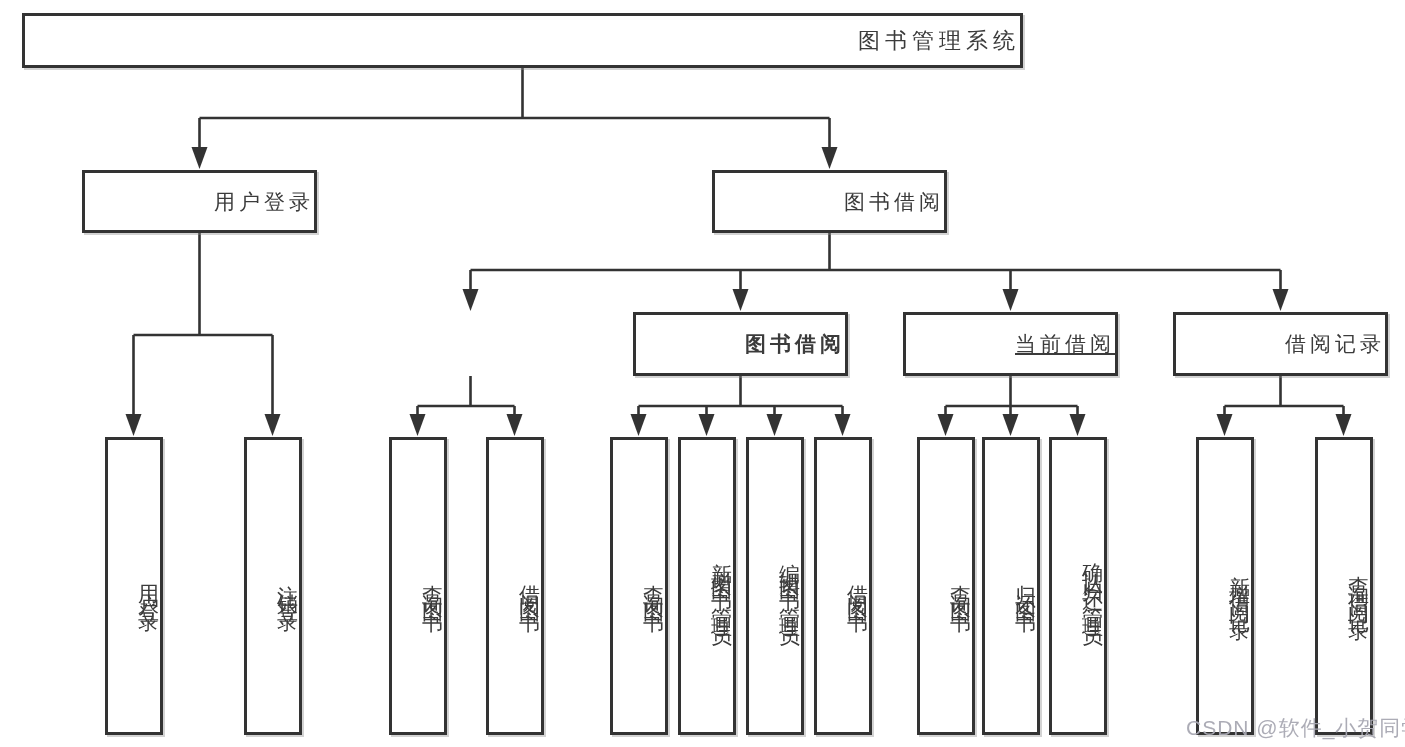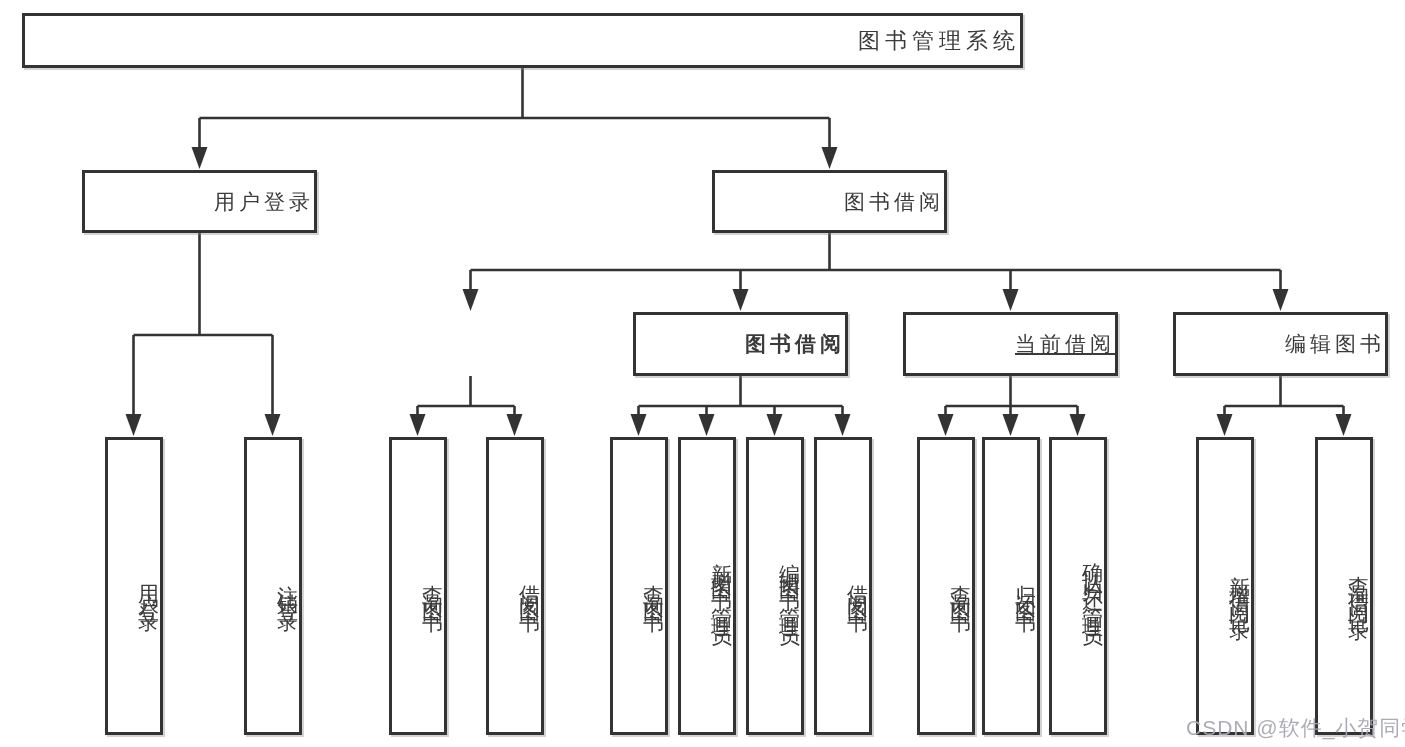--- a/index.html
+++ b/index.html
@@ -120,21 +120,21 @@
     <span>图书借阅</span>
   </div>
 
   <div class="node branch" style="left:633px; top:312px; width:215px; height:64px;font-weight:bold;">
     <span>图书借阅</span>
   </div>
   <div class="node branch" style="left:903px; top:312px; width:215px; height:64px;text-decoration:underline;">
     <span>当前借阅</span>
   </div>
   <div class="node branch" style="left:1173px; top:312px; width:215px; height:64px;">
-    <span>编辑图书</span>
+    <span>借阅记录</span>
   </div>
 
   <div class="node leaf" style="left:104.5px; top:437px; width:58px; height:298px;">
     <span>用户登录</span>
   </div>
   <div class="node leaf" style="left:243.5px; top:437px; width:58px; height:298px;">
     <span>注销登录</span>
   </div>
 
   <div class="node leaf" style="left:388.5px; top:437px; width:58px; height:298px;">

